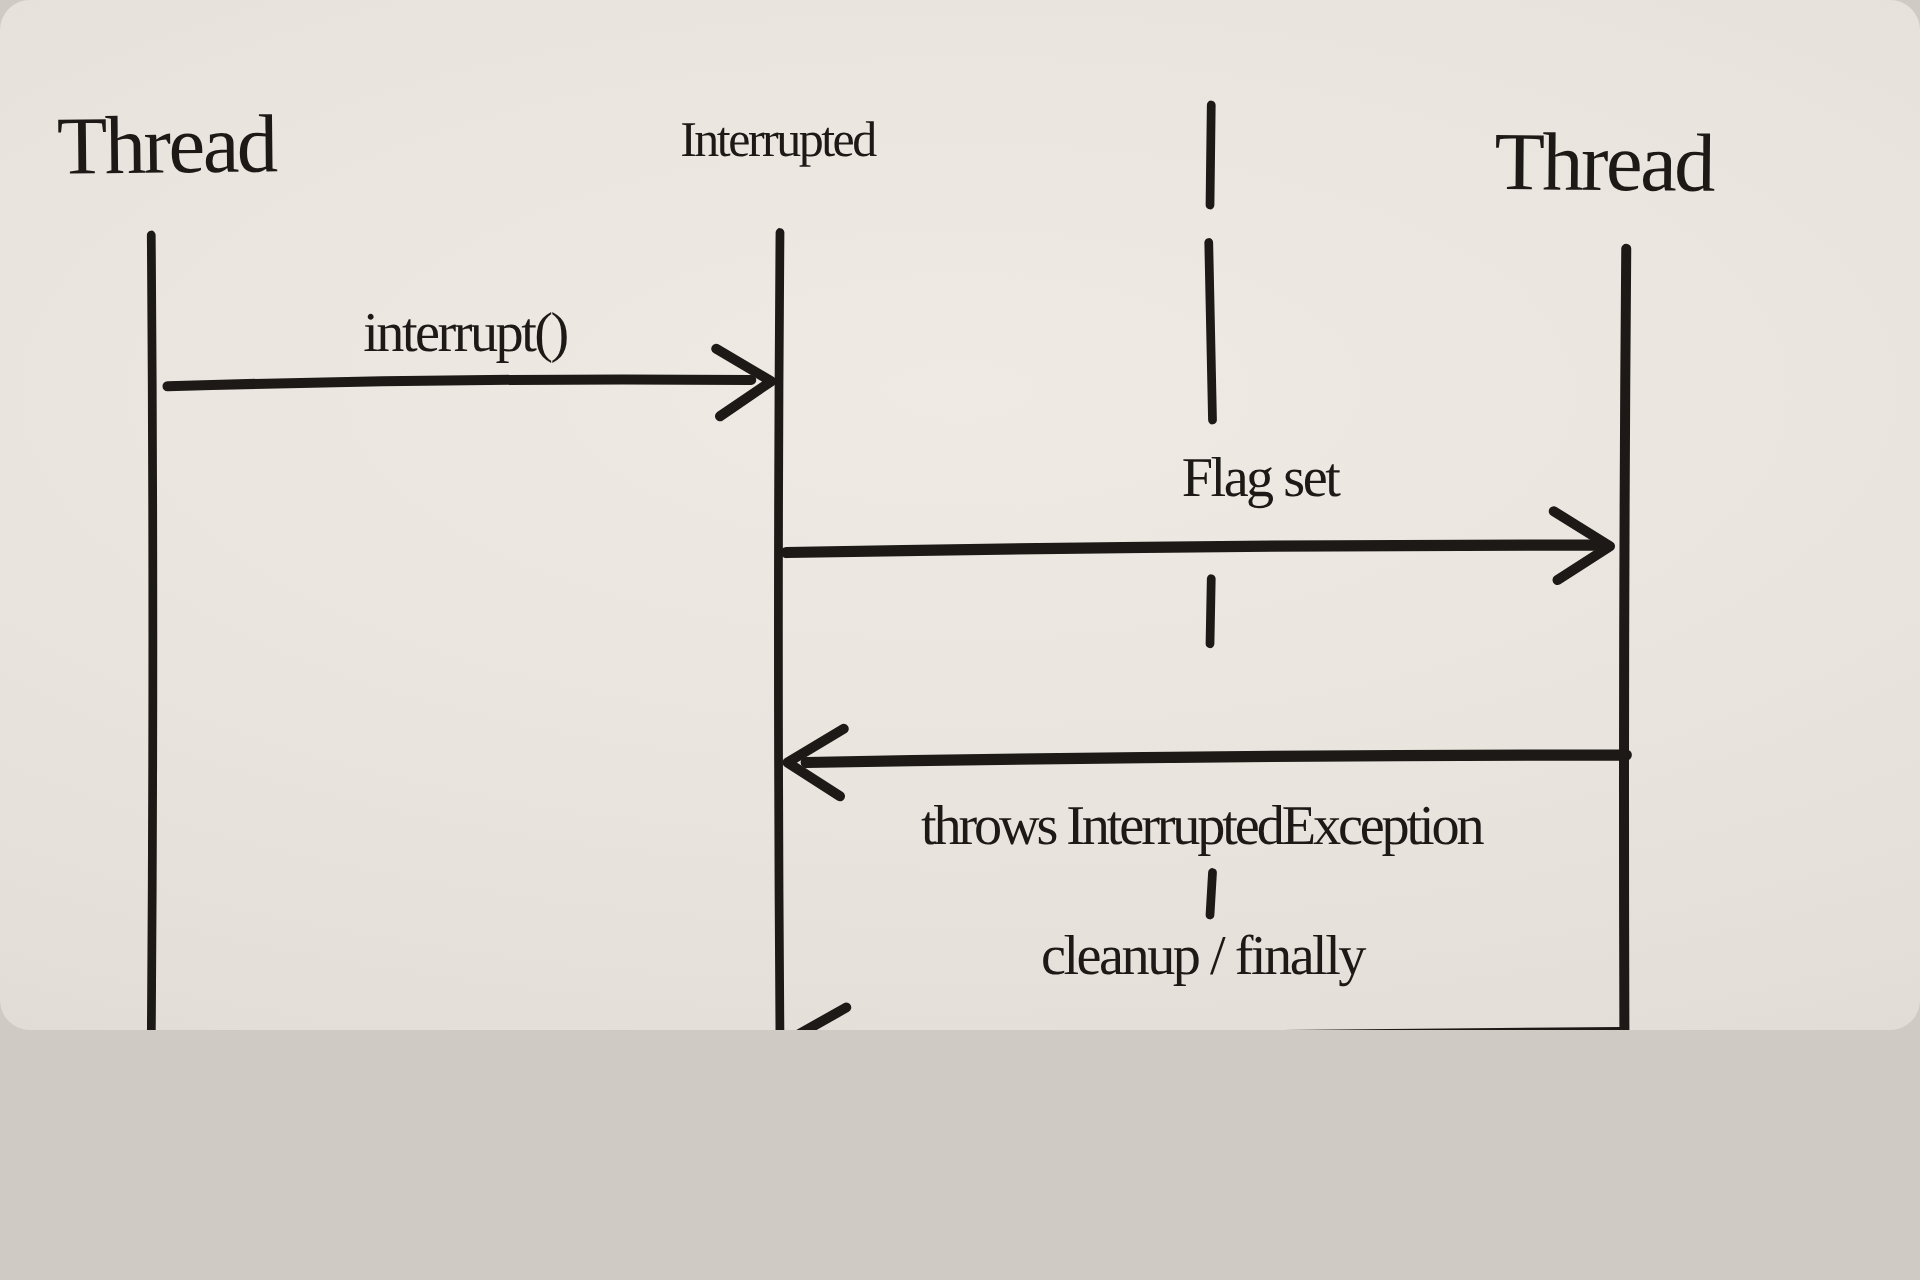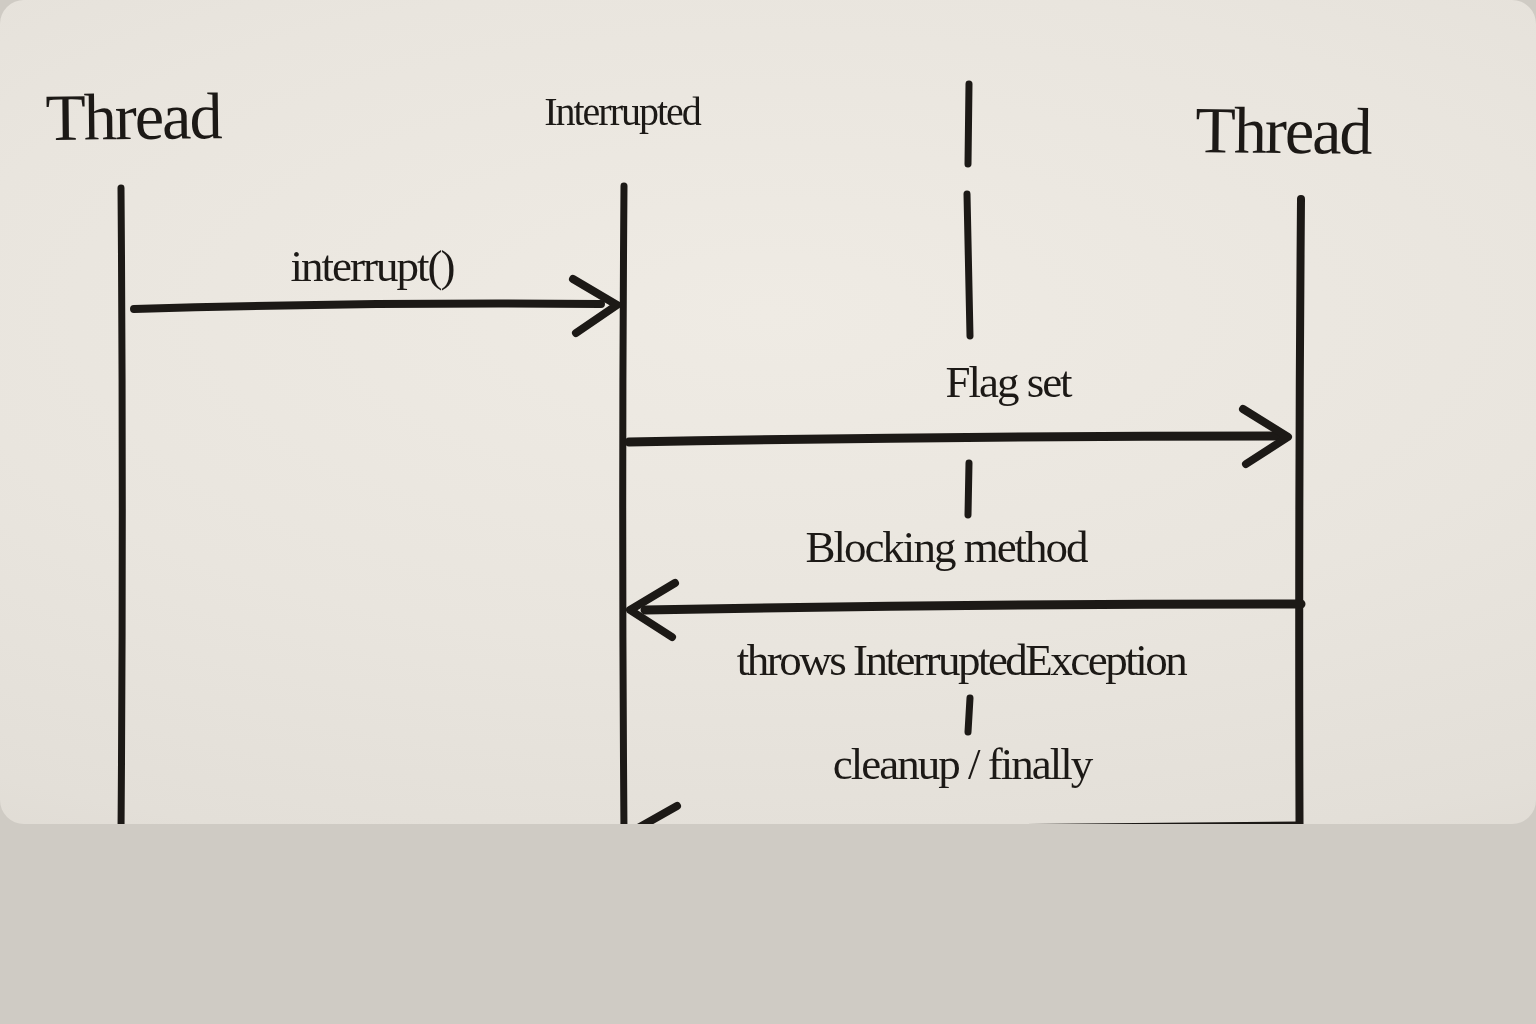--- a/index.html
+++ b/index.html
@@ -91,19 +91,18 @@
   <div class="label actor-label tilt-l" style="left:133px; top:84px;">Thread</div>
 
   <div class="label actor-label small" style="left:622px; top:92px;">Interrupted</div>
 
   <div class="label actor-label tilt-r" style="left:1283px; top:98px;">Thread</div>
 
   <div class="label msg-label" style="left:372px; top:244px;">interrupt()</div>
 
   <div class="label msg-label" style="left:963px; top:360px;margin-left:45px;">Flag set</div>
 
-  <div class="label msg-label" style="left:946px; top:525px;">Blocking method</div>
 
   <div class="label msg-sublabel" style="left:961px; top:638px;text-align:right;">throws InterruptedException</div>
 
   <div class="label msg-label" style="left:962px; top:742px;text-align:center;">cleanup / finally</div>
 
 </div>
 
 </body></html>

